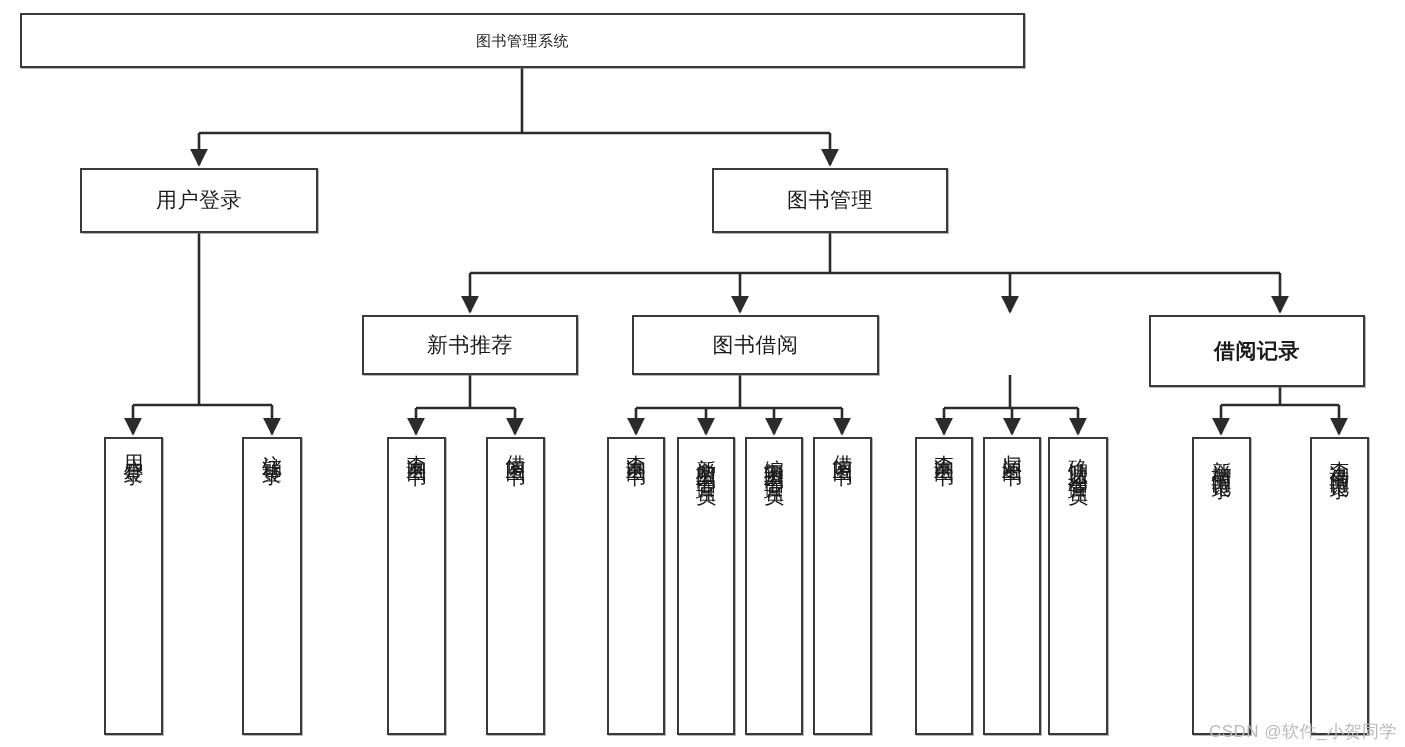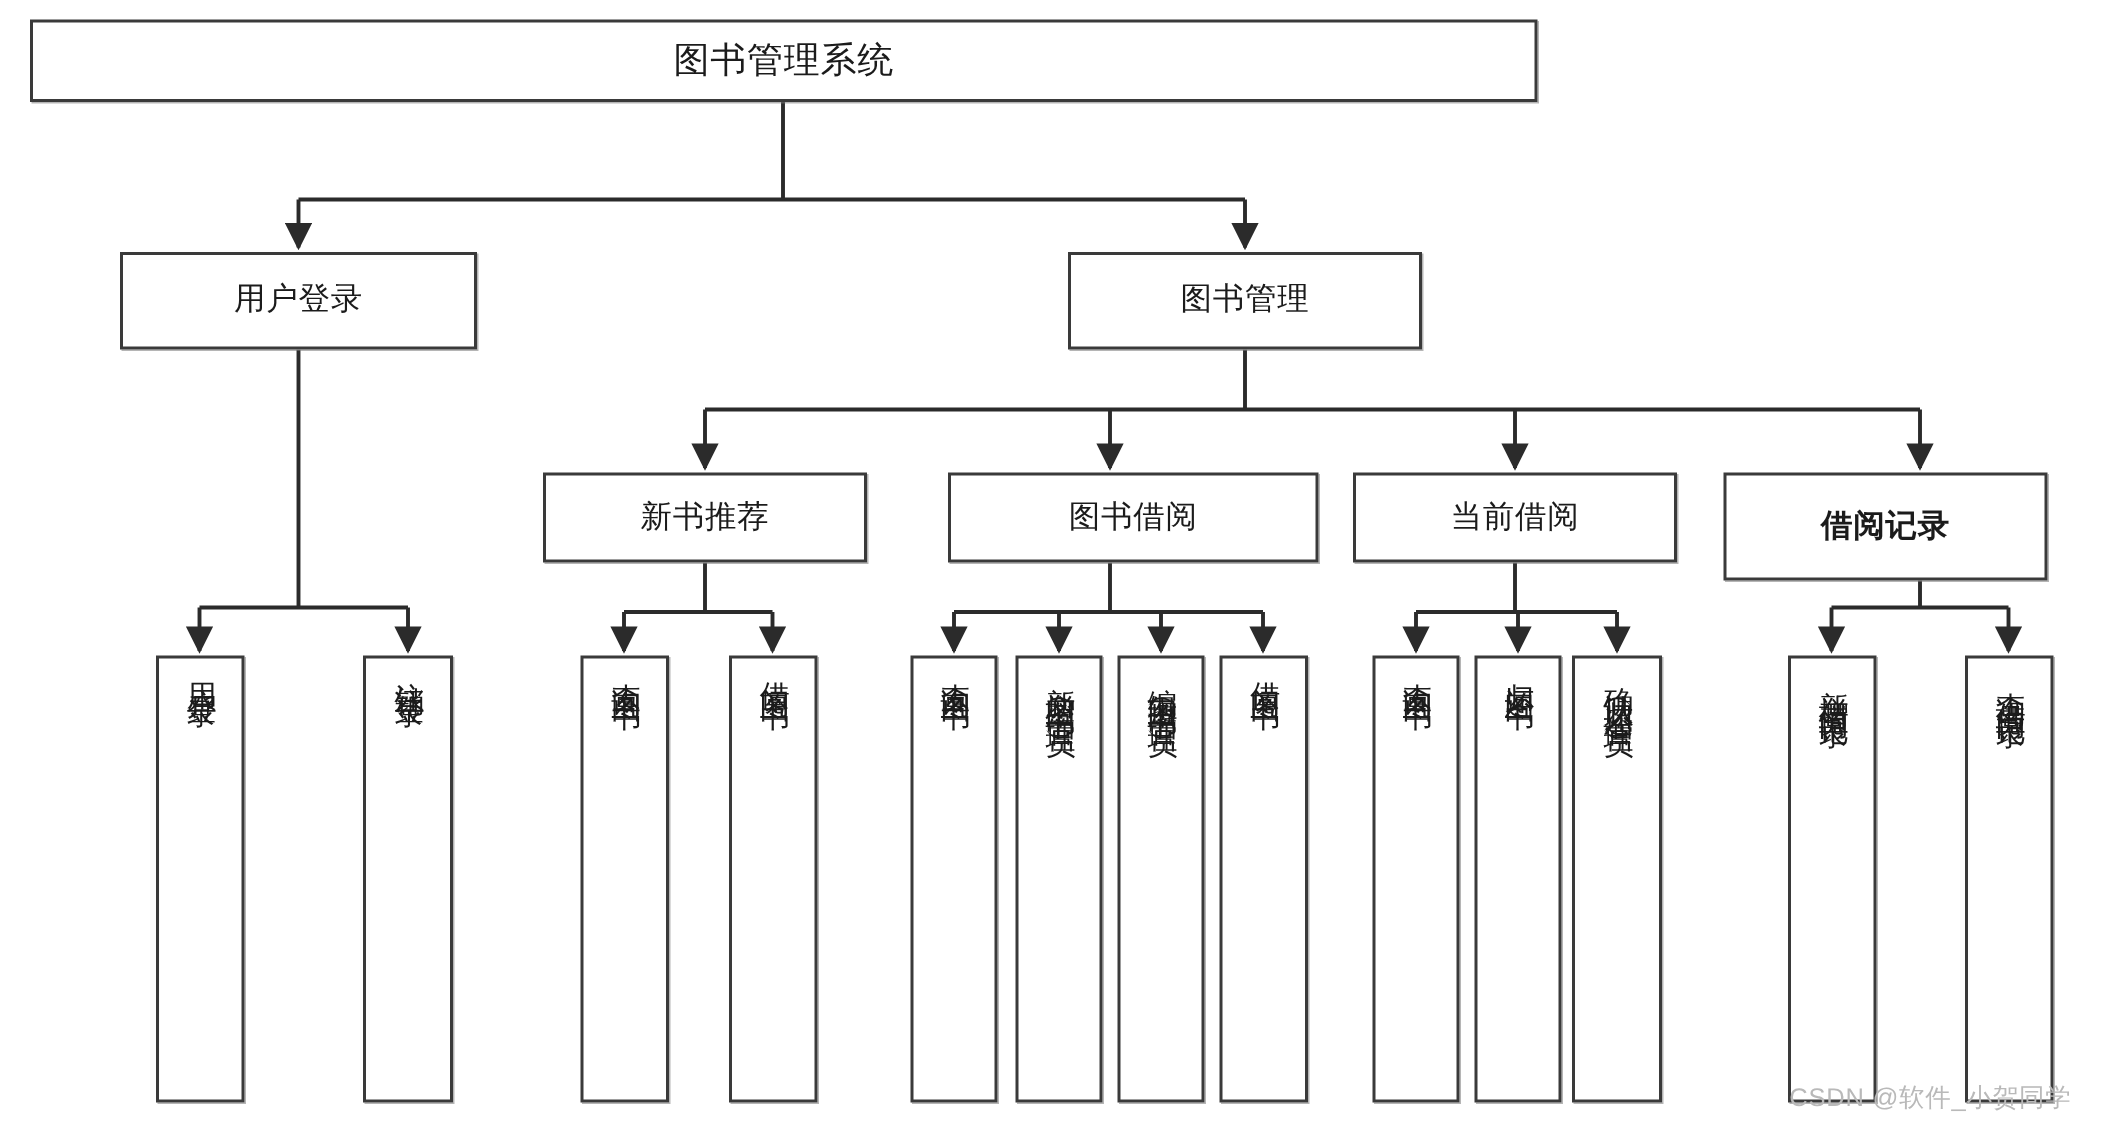--- a/index.html
+++ b/index.html
@@ -34,21 +34,21 @@
     align-items:center;
     justify-content:center;
   }
   .node .lbl{
     font-size:21px;
     line-height:1.15;
     letter-spacing:.5px;
     white-space:nowrap;
     color:#1b1b1b;
   }
-  .node.root .lbl{font-size:24px;}
+  .node.root .lbl{font-size:15px;}
   .node.lvl2 .lbl{font-size:21px;}
   .node.lvl3 .lbl{font-size:21px;}
 
   
   .node.leaf{
     border-width:2.5px;
     align-items:flex-start;
     justify-content:center;
     padding-top:0;
   }
@@ -60,21 +60,21 @@
     letter-spacing:4px;
     white-space:nowrap;
     display:block;
   }
   .node.leaf.mid .lbl{margin-top:6px;}
   .node.leaf.tall .lbl{margin-top:4px;}
 
   
   #watermark{
     position:absolute;
-    right:24px;
+    right:8px;
     bottom:4px;
     font-size:17px;
     color:#b9b9b9;
     letter-spacing:.5px;
     white-space:nowrap;
     user-select:none;
   }
 </style>
 </head>
 <body>
@@ -141,23 +141,20 @@
   <div class="node lvl2" id="lvl2-1" style="left: 712px; top: 168px; width: 236px; height: 65px; text-align: right;">
     <span class="lbl">图书管理</span>
   </div>
 
   <div class="node lvl3" id="lvl3-0" style="left: 362px; top: 315px; width: 216px; height: 60px;">
     <span class="lbl">新书推荐</span>
   </div>
   <div class="node lvl3" id="lvl3-1" style="left: 632px; top: 315px; width: 247px; height: 60px;">
     <span class="lbl">图书借阅</span>
   </div>
-  <div class="node lvl3" id="lvl3-2" style="left: 902px; top: 315px; width: 216px; height: 60px;">
-    <span class="lbl">当前借阅</span>
-  </div>
   <div class="node lvl3" id="lvl3-3" style="left: 1149px; top: 315px; width: 216px; height: 72px; font-weight: bold;">
     <span class="lbl">借阅记录</span>
   </div>
 
   <div class="node leaf short" id="leaf-0" style="left: 104px; top: 437px; width: 59px; height: 298px;">
     <span class="lbl">用户登录</span>
   </div>
   <div class="node leaf short" id="leaf-1" style="left: 242px; top: 437px; width: 60px; height: 298px;">
     <span class="lbl">注销登录</span>
   </div>

